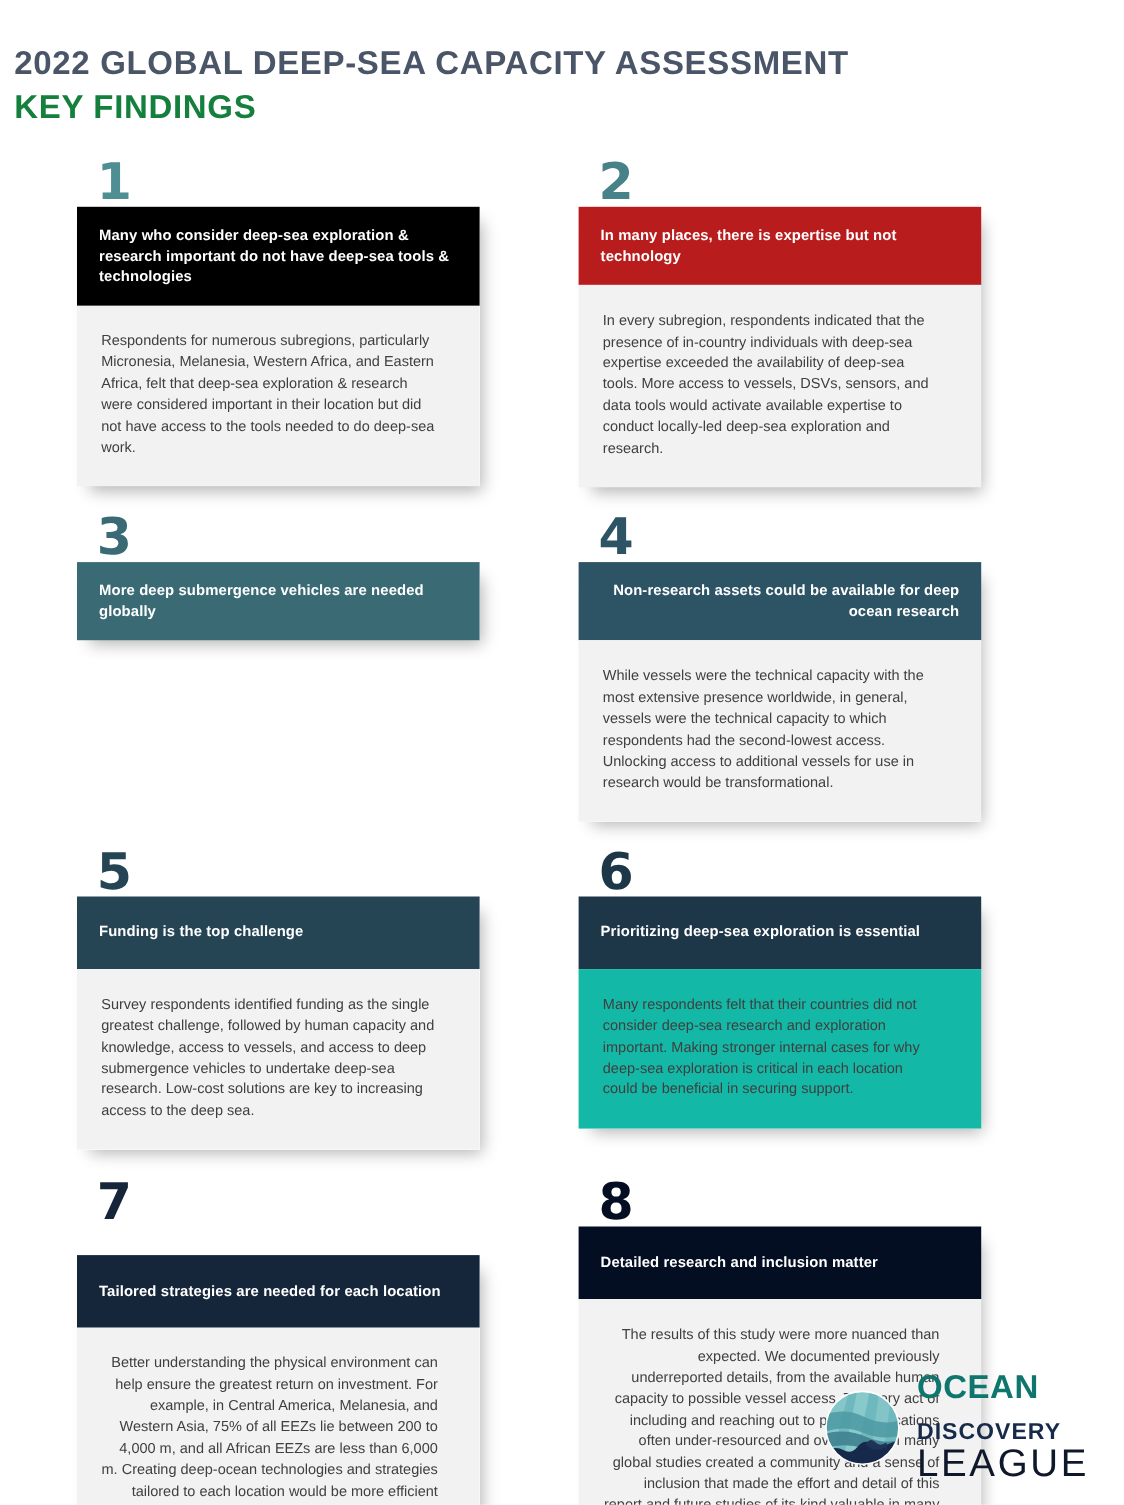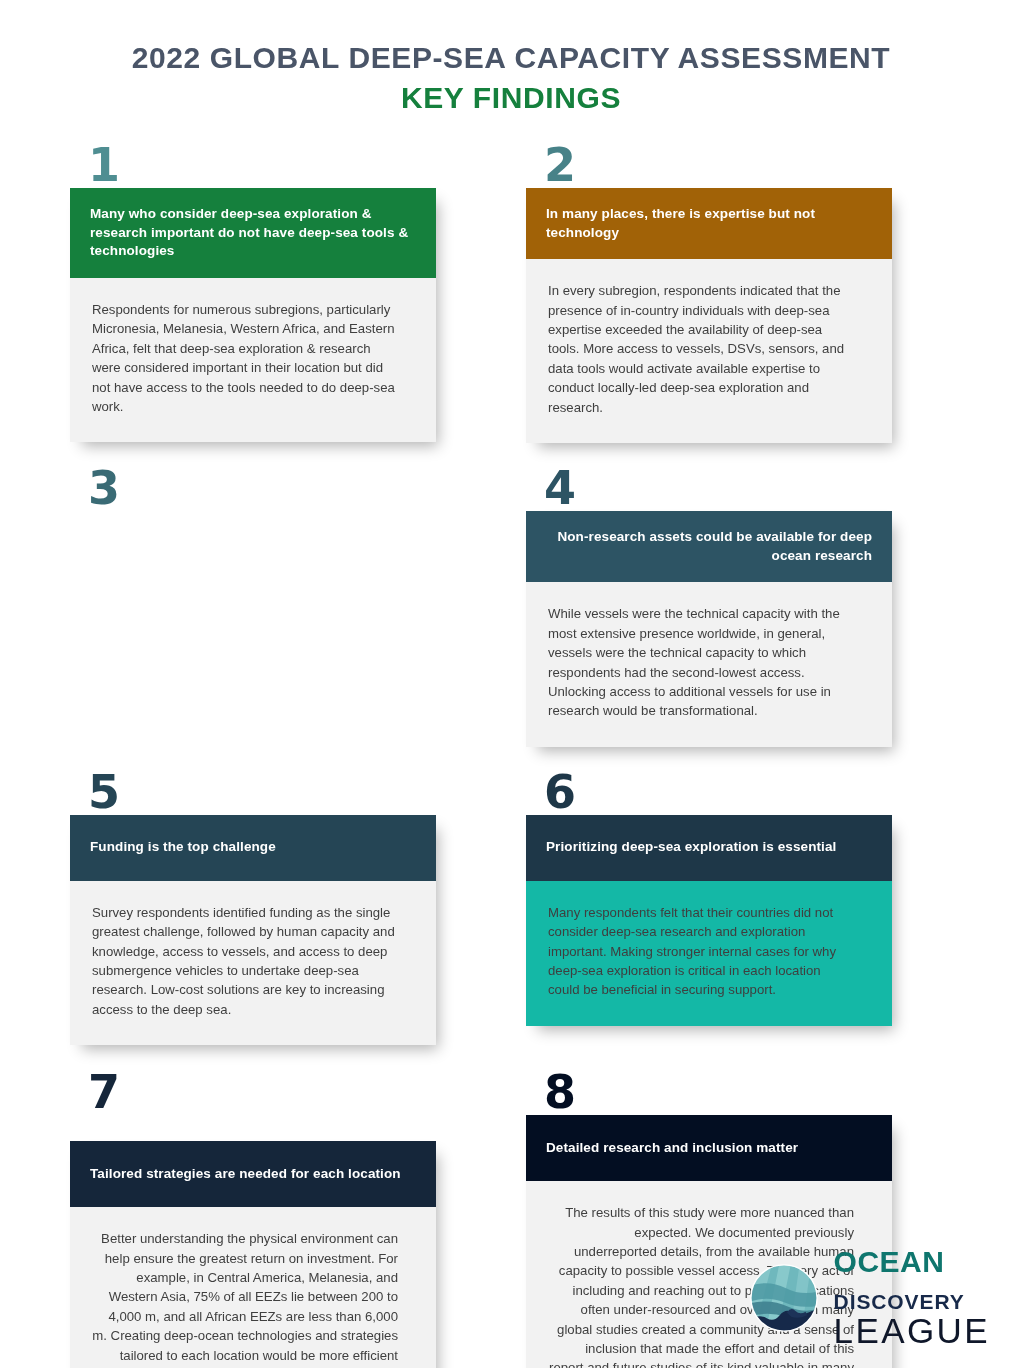--- a/index.html
+++ b/index.html
@@ -9,21 +9,21 @@
     height: 1368px;
     background: #ffffff;
     font-family: "Liberation Sans", sans-serif;
     position: relative;
     overflow: hidden;
   }
 
   
   .title-block {
     padding-top: 38px;
-    text-align: center;
+    padding-left: 13px;
   }
   .title-line {
     font-size: 30px;
     font-weight: bold;
     letter-spacing: 0.6px;
     color: #4a5568;
     line-height: 1.32;
     text-transform: uppercase;
   }
 
@@ -129,34 +129,35 @@
 
 <div class="title-block">
   <div class="title-line" style="color: rgb(74, 85, 104);">2022 Global Deep-Sea Capacity Assessment</div>
   <div class="title-line" style="color: #15803d;">Key Findings</div>
 </div>
 
 <div class="cards-grid" id="cards-grid">
     <div class="card-slot row1 slot-gap-1">
       <div class="card-number" style="color: rgb(79, 142, 146);">1</div>
       <div class="card">
-        <div class="card-header" style="background: #15803d;">Many who consider deep-sea exploration &amp; research important do not have deep-sea tools &amp; technologies</div>
+        <div class="card-header" style="background: #000000;">Many who consider deep-sea exploration &amp; research important do not have deep-sea tools &amp; technologies</div>
         <div class="card-body" style="background: rgb(242, 242, 242);">Respondents for numerous subregions, particularly Micronesia, Melanesia, Western Africa, and Eastern Africa, felt that deep-sea exploration &amp; research were considered important in their location but did not have access to the tools needed to do deep-sea work.</div>
       </div>
     </div>
     <div class="card-slot row1 slot-gap-1">
       <div class="card-number" style="color: rgb(71, 130, 136);">2</div>
       <div class="card">
-        <div class="card-header" style="background: #a16207;">In many places, there is expertise but not technology</div>
+        <div class="card-header" style="background: #b91c1c;">In many places, there is expertise but not technology</div>
         <div class="card-body" style="background: rgb(242, 242, 242);">In every subregion, respondents indicated that the presence of in-country individuals with deep-sea expertise exceeded the availability of deep-sea tools. More access to vessels, DSVs, sensors, and data tools would activate available expertise to conduct locally-led deep-sea exploration and research.</div>
       </div>
     </div>
     <div class="card-slot row2 slot-gap-2">
       <div class="card-number" style="color: rgb(58, 107, 117);">3</div>
       <div class="card">
+        <div class="card-header" style="background: rgb(58, 107, 117);">More deep submergence vehicles are needed globally</div>
       </div>
     </div>
     <div class="card-slot row2 slot-gap-2">
       <div class="card-number" style="color: rgb(45, 84, 100);">4</div>
       <div class="card">
         <div class="card-header" style="background: rgb(45, 84, 100); text-align: right;">Non-research assets could be available for deep ocean research</div>
         <div class="card-body" style="background: rgb(242, 242, 242);">While vessels were the technical capacity with the most extensive presence worldwide, in general, vessels were the technical capacity to which respondents had the second-lowest access. Unlocking access to additional vessels for use in research would be transformational.</div>
       </div>
     </div>
     <div class="card-slot row3 slot-gap-3">

